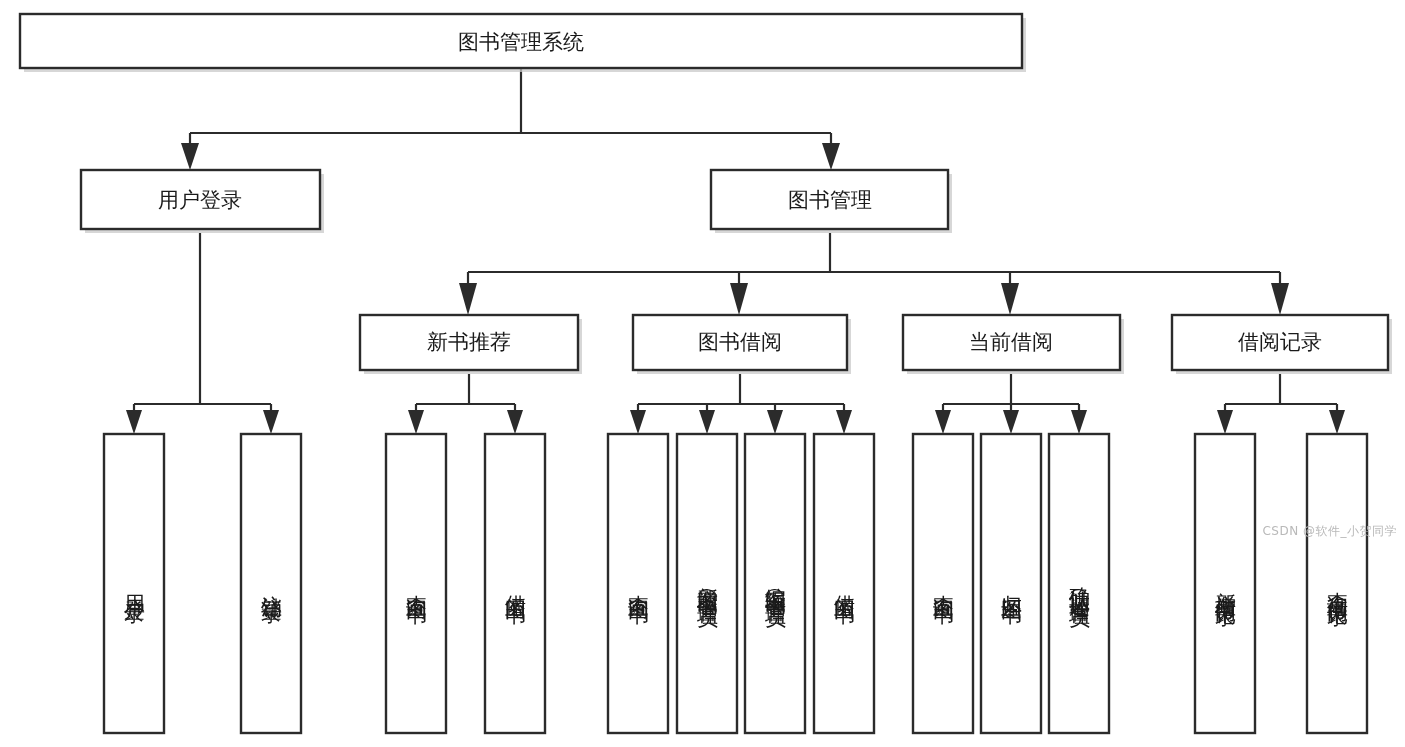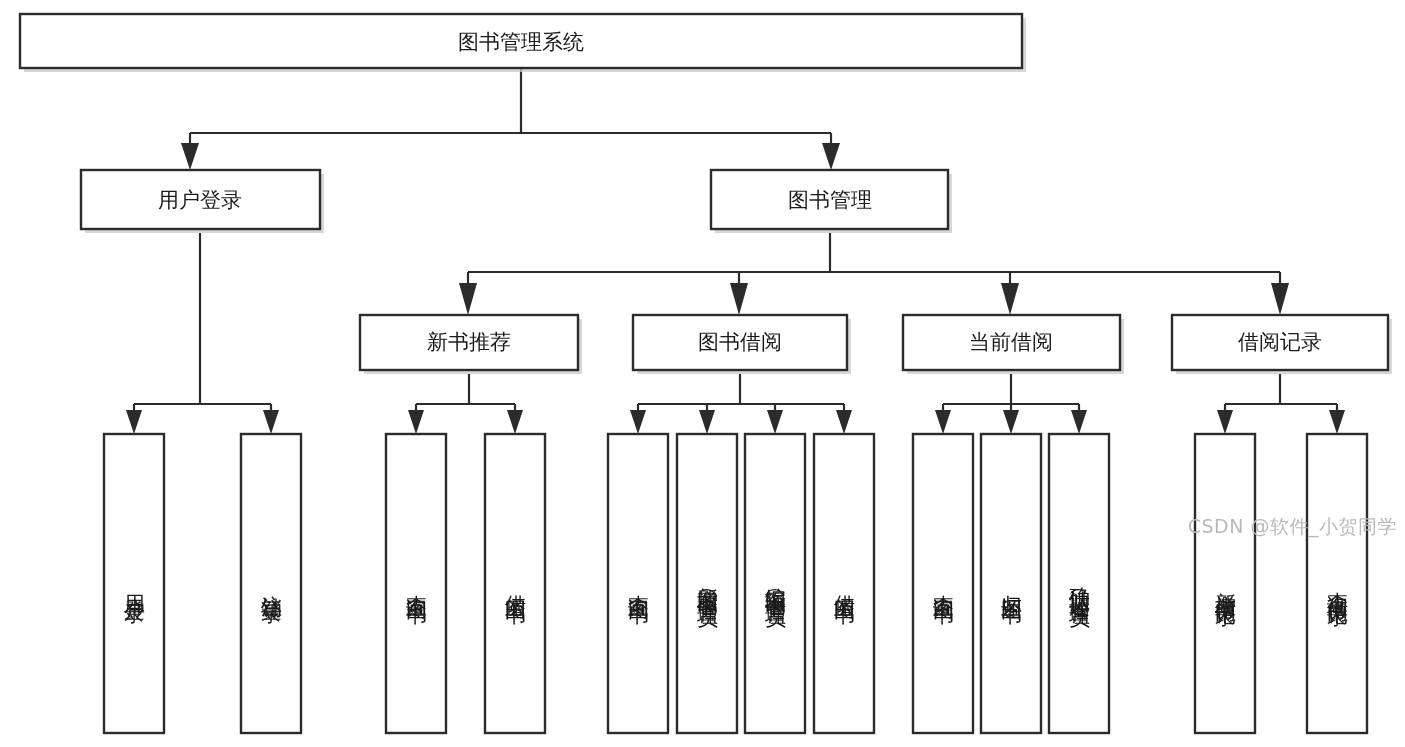--- a/index.html
+++ b/index.html
@@ -64,21 +64,21 @@
     letter-spacing: 3px;
     color: #1a1a1a;
     white-space: nowrap;
     pointer-events: none;
   }
   .watermark {
     position: absolute;
     right: 8px;
     bottom: 4px;
     font-family: "DejaVu Sans", "Liberation Sans", sans-serif;
-    font-size: 19px;
+    font-size: 12px;
     color: #b9b9b9;
     letter-spacing: 0.5px;
     white-space: nowrap;
   }
 </style>
 </head>
 <body>
 
 <div id="diagram-root">
 

